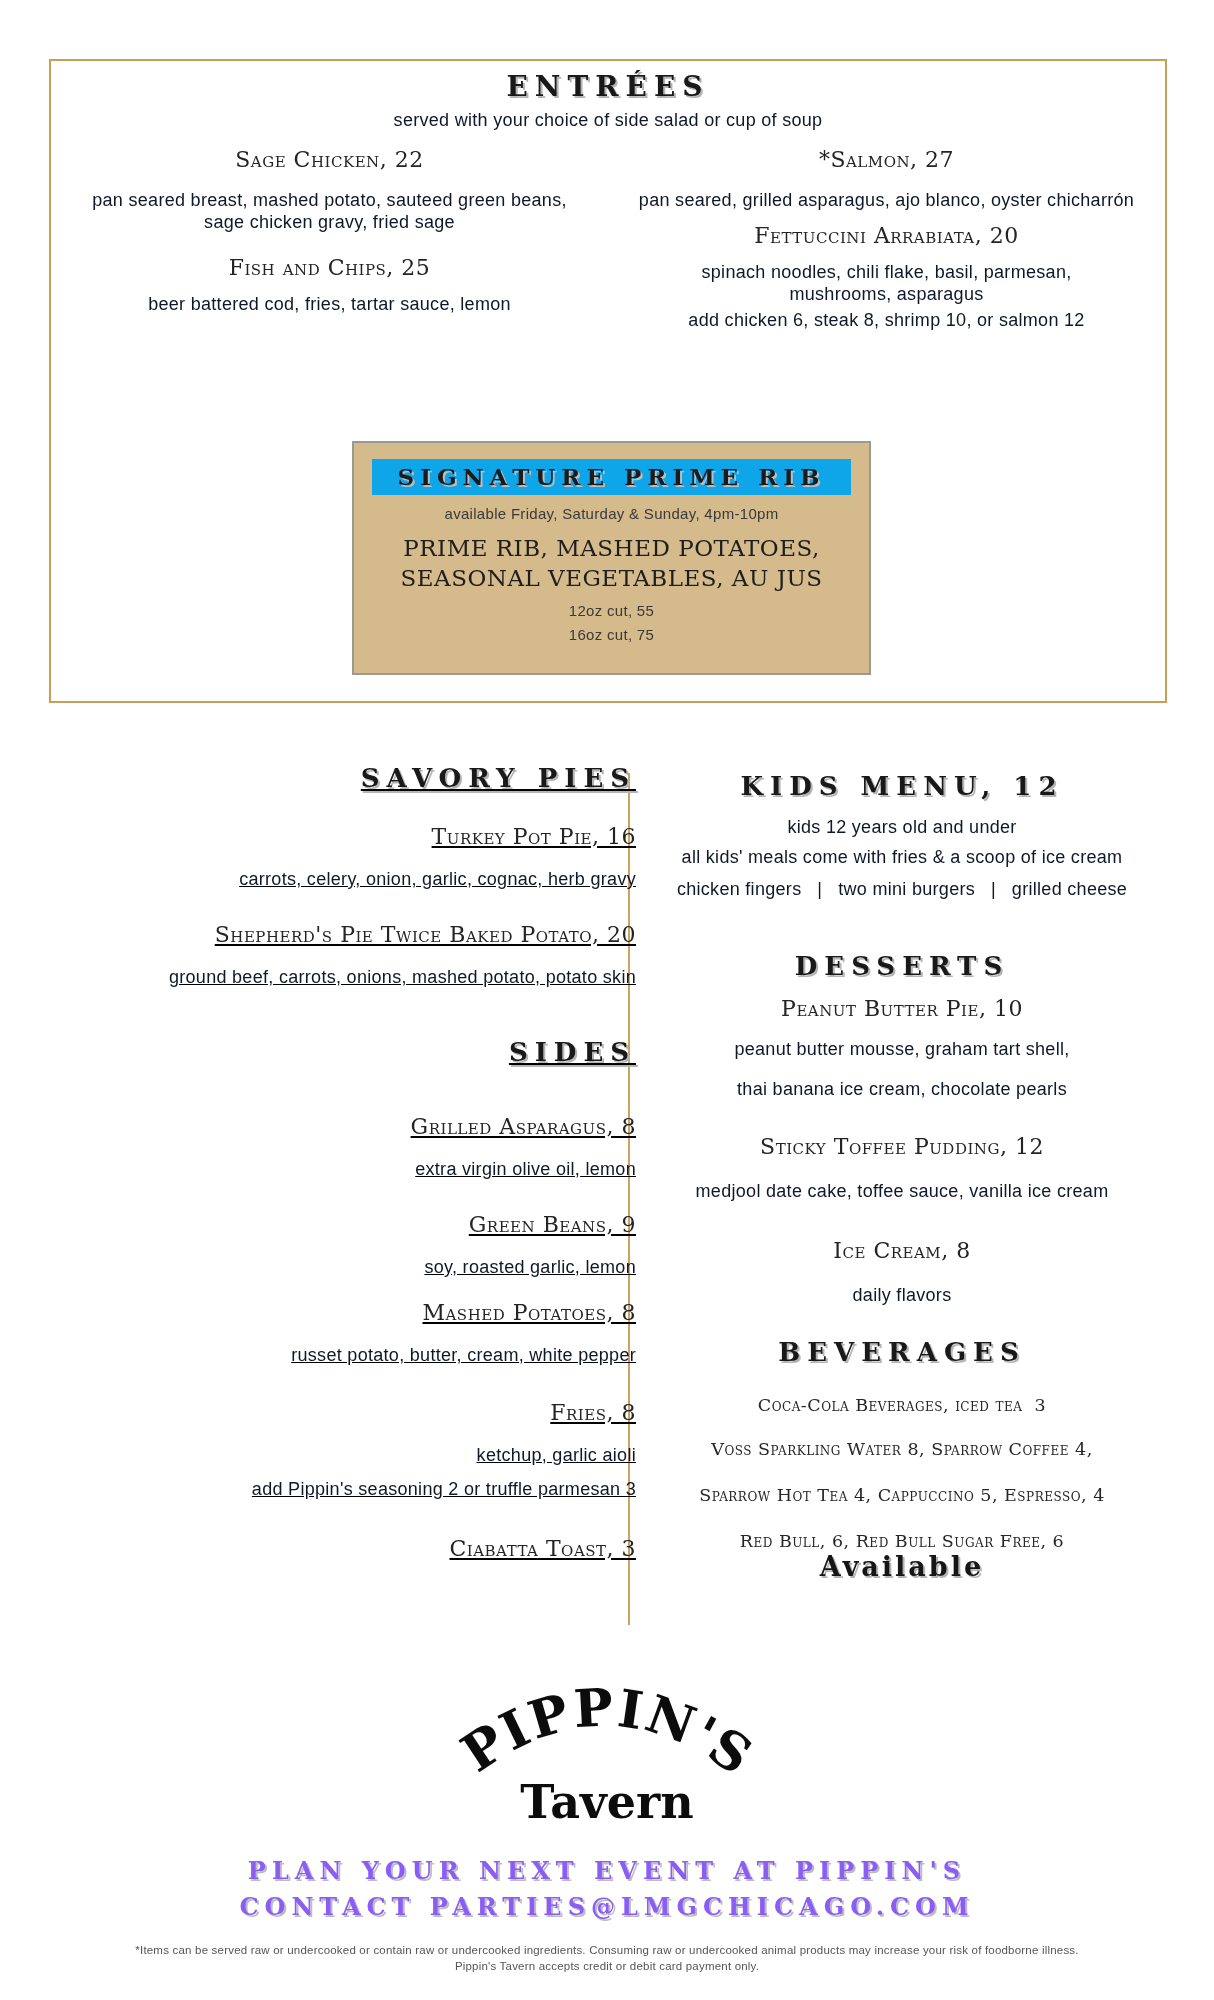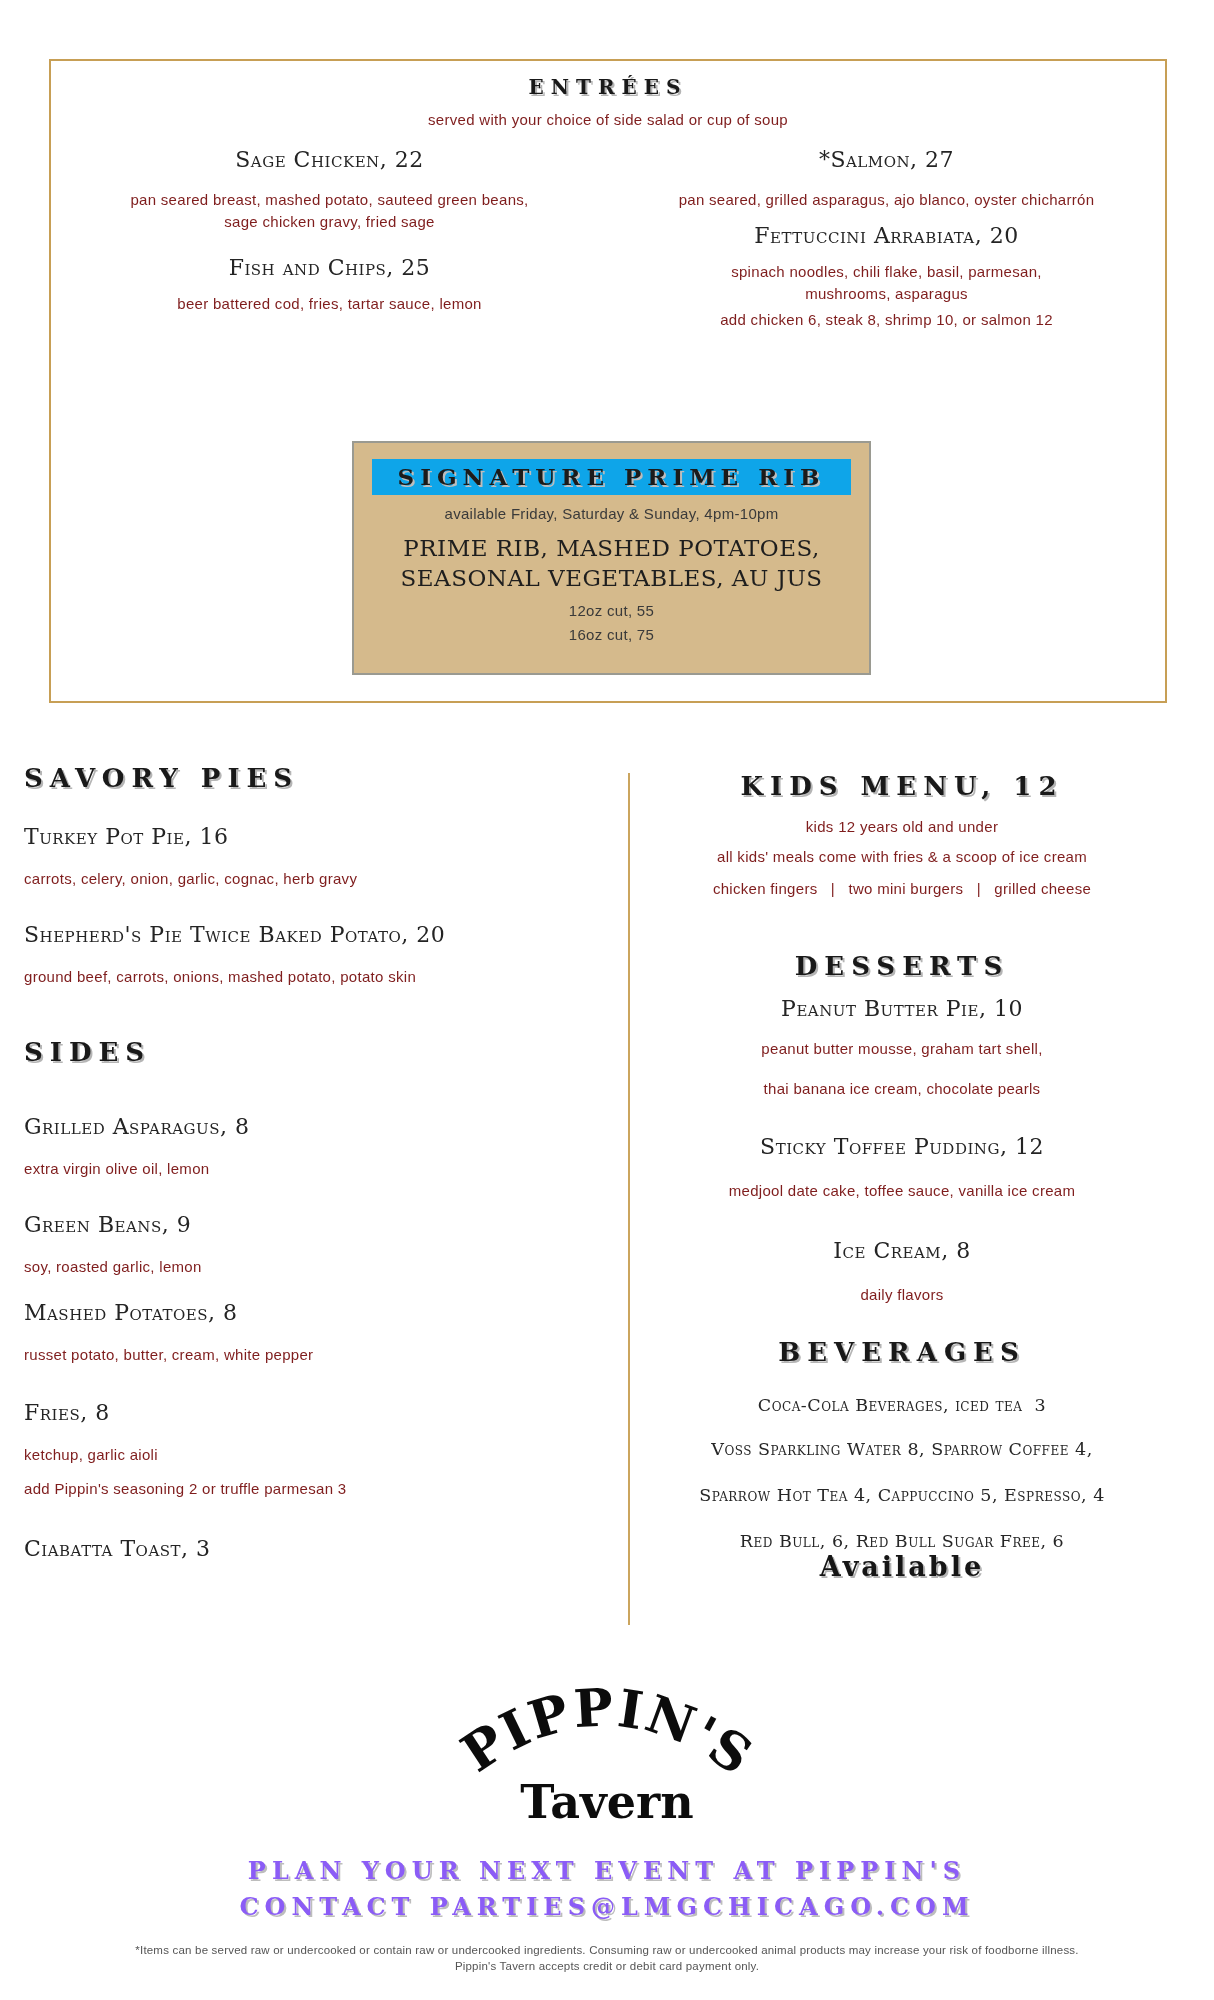--- a/index.html
+++ b/index.html
@@ -23,22 +23,22 @@
   .item-name{
     font-family:"DejaVu Serif",serif;
     font-variant:small-caps;
     font-size:22px;
     color:#242424;
     letter-spacing:.5px;
     line-height:30px;
   }
   .desc{
     font-family:"Liberation Sans",sans-serif;
-    font-size:15px;
-    color:#7f1d1d;
+    font-size:18px;
+    color:#0f172a;
     letter-spacing:.3px;
     line-height:22px;
   }
   .sc-line{
     font-family:"DejaVu Serif",serif;
     font-variant:small-caps;
     font-size:17.5px;
     color:#262626;
     letter-spacing:.5px;
     line-height:22px;
@@ -71,21 +71,21 @@
     font-weight:bold;font-size:23px;letter-spacing:6px;color:#1b1b1b;
     text-shadow:2px 2px 0 #bdbdbd;
   }
   .prime-avail{font-size:15px;color:#3a3a3a;margin-top:8px;letter-spacing:.3px;}
   .prime-line{
     font-family:"DejaVu Serif",serif;
     font-size:23px;color:#1e1e1e;line-height:30px;letter-spacing:.5px;
   }
   .prime-cut{font-size:15px;color:#3a3a3a;line-height:24px;letter-spacing:.3px;}
   
-  .col-left{position:absolute;left:24px;top:762px;width:600px;text-align:left;}
+  .col-left{position:absolute;left:36px;top:762px;width:600px;text-align:right;text-decoration:underline;}
   .col-right{position:absolute;left:636px;top:762px;width:532px;text-align:center;}
   .v-divider{position:absolute;left:628px;top:773px;width:2px;height:852px;background:#cba55e;}
   
   .full-bar{
     font-family:"DejaVu Serif",serif;font-weight:bold;
     font-size:27px;letter-spacing:3px;color:#161616;line-height:30px;
     text-shadow:2px 2px 0 #b5b5b5;
   }
   
   .logo-wrap{position:absolute;left:0;top:1668px;width:1214px;text-align:center;}
@@ -100,21 +100,21 @@
   .disclaimer div{
     font-size:11.5px;color:#555555;line-height:16px;letter-spacing:.2px;
   }
 </style>
 </head>
 <body>
 
 <div id="page">
 
   <div class="entree-box">
-    <div class="display-h" style="font-size:20px;">ENTRÉES</div>
+    <div class="display-h" style="font-size:28px;">ENTRÉES</div>
     <div class="desc" style="margin-top:6px;">served with your choice of side salad or cup of soup</div>
 
     <div class="entree-cols">
       <div class="entree-col">
         <div class="item-name">Sage Chicken, 22</div>
         <div class="desc" style="margin-top:14px;">pan seared breast, mashed potato, sauteed green beans,</div>
         <div class="desc">sage chicken gravy, fried sage</div>
         <div class="item-name" style="margin-top:20px;">Fish and Chips, 25</div>
         <div class="desc" style="margin-top:10px;">beer battered cod, fries, tartar sauce, lemon</div>
       </div>

